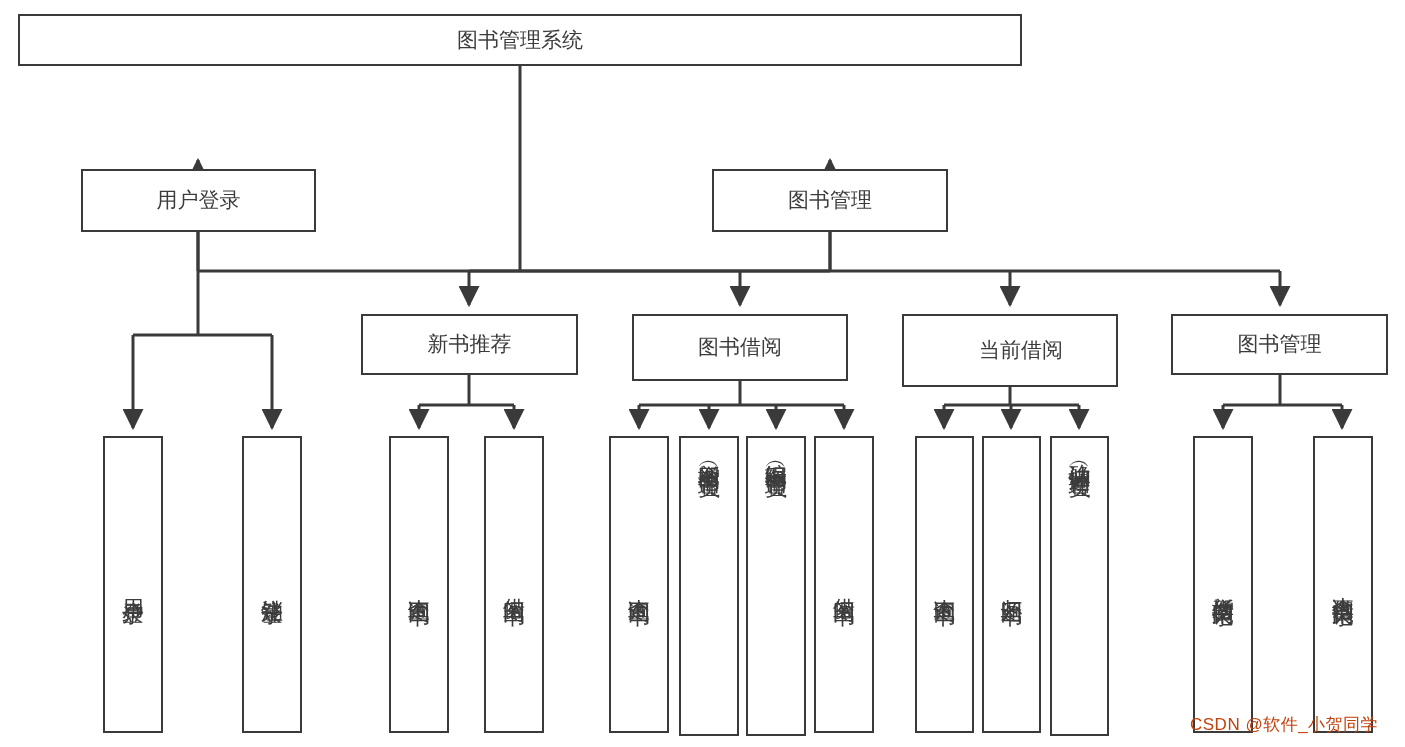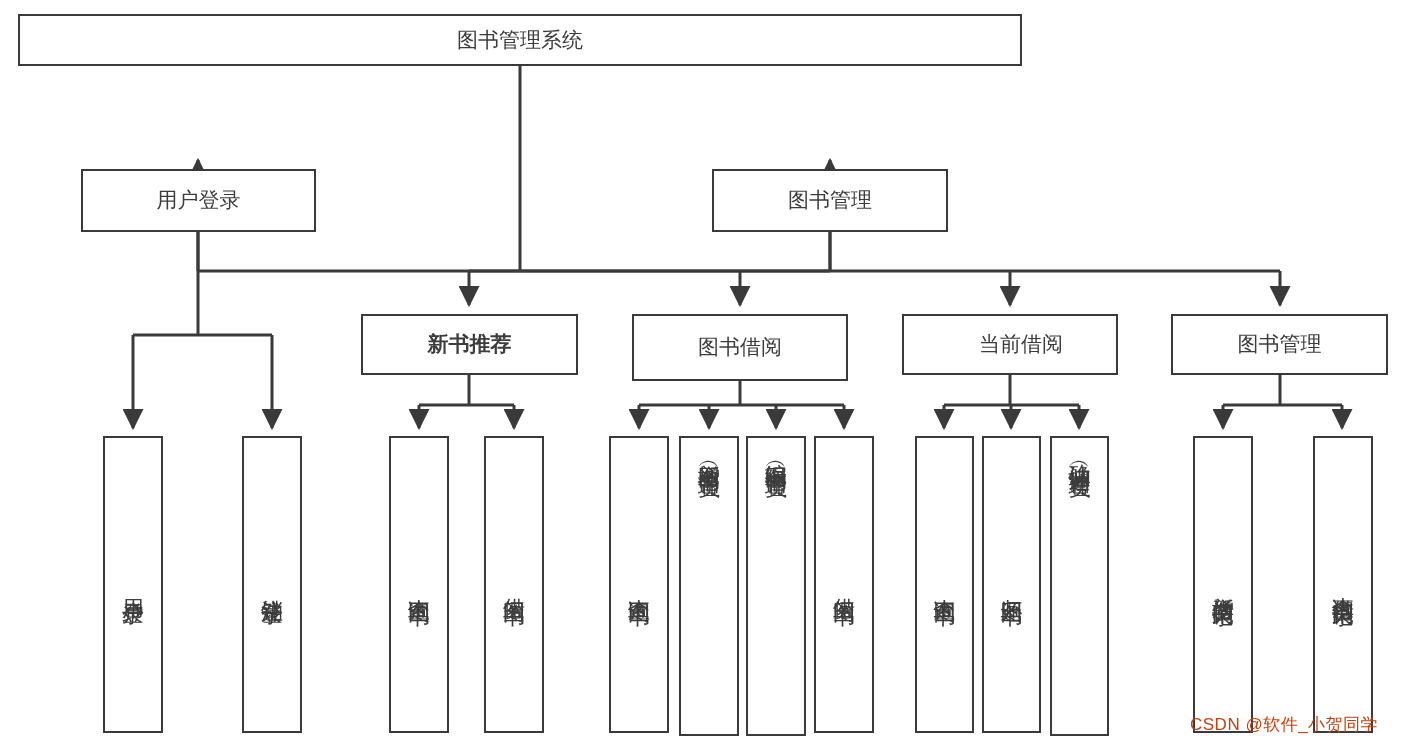--- a/index.html
+++ b/index.html
@@ -133,27 +133,27 @@
     <span class="label">图书管理系统</span>
   </div>
 
   <div class="node horiz" style="left:81px; top:169px; width:235px; height:63px;">
     <span class="label">用户登录</span>
   </div>
   <div class="node horiz" style="left:712px; top:169px; width:236px; height:63px;">
     <span class="label">图书管理</span>
   </div>
 
-  <div class="node horiz" style="left:361px; top:314px; width:217px; height:61px;font-weight:bold;">
+  <div class="node horiz" style="left:361px; top:314px; width:217px; height:61px;">
     <span class="label">新书推荐</span>
   </div>
   <div class="node horiz" style="left:632px; top:314px; width:216px; height:67px;">
     <span class="label">图书借阅</span>
   </div>
-  <div class="node horiz" style="left:902px; top:314px; width:216px; height:61px;padding-left:22px;">
+  <div class="node horiz" style="left:902px; top:314px; width:216px; height:73px;padding-left:22px;">
     <span class="label">当前借阅</span>
   </div>
   <div class="node horiz" style="left:1171px; top:314px; width:217px; height:61px;">
     <span class="label">图书管理</span>
   </div>
 
   <div class="node vert centered" style="left:103px; top:436px; width:60px; height:297px;">
     <span class="label">用户登录</span>
   </div>
   <div class="node vert centered" style="left:242px; top:436px; width:60px; height:297px;">

